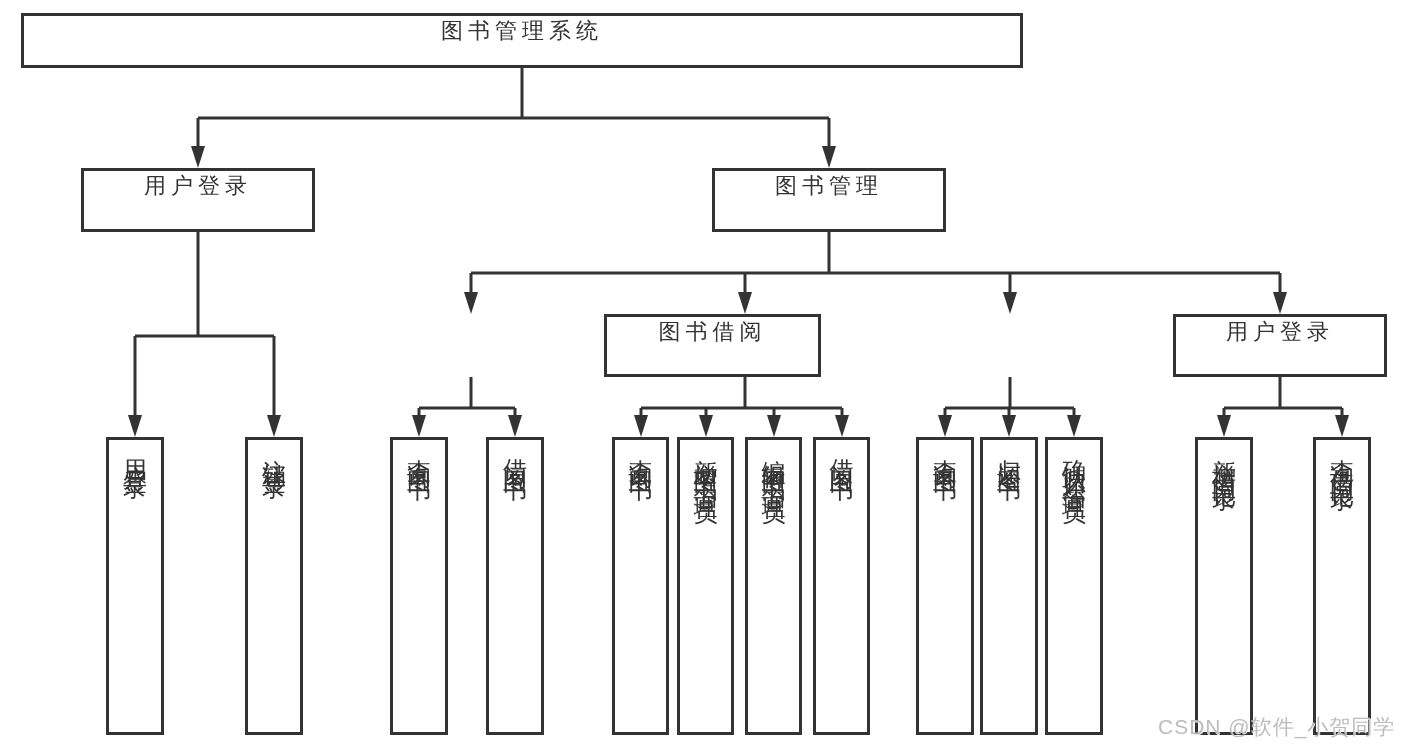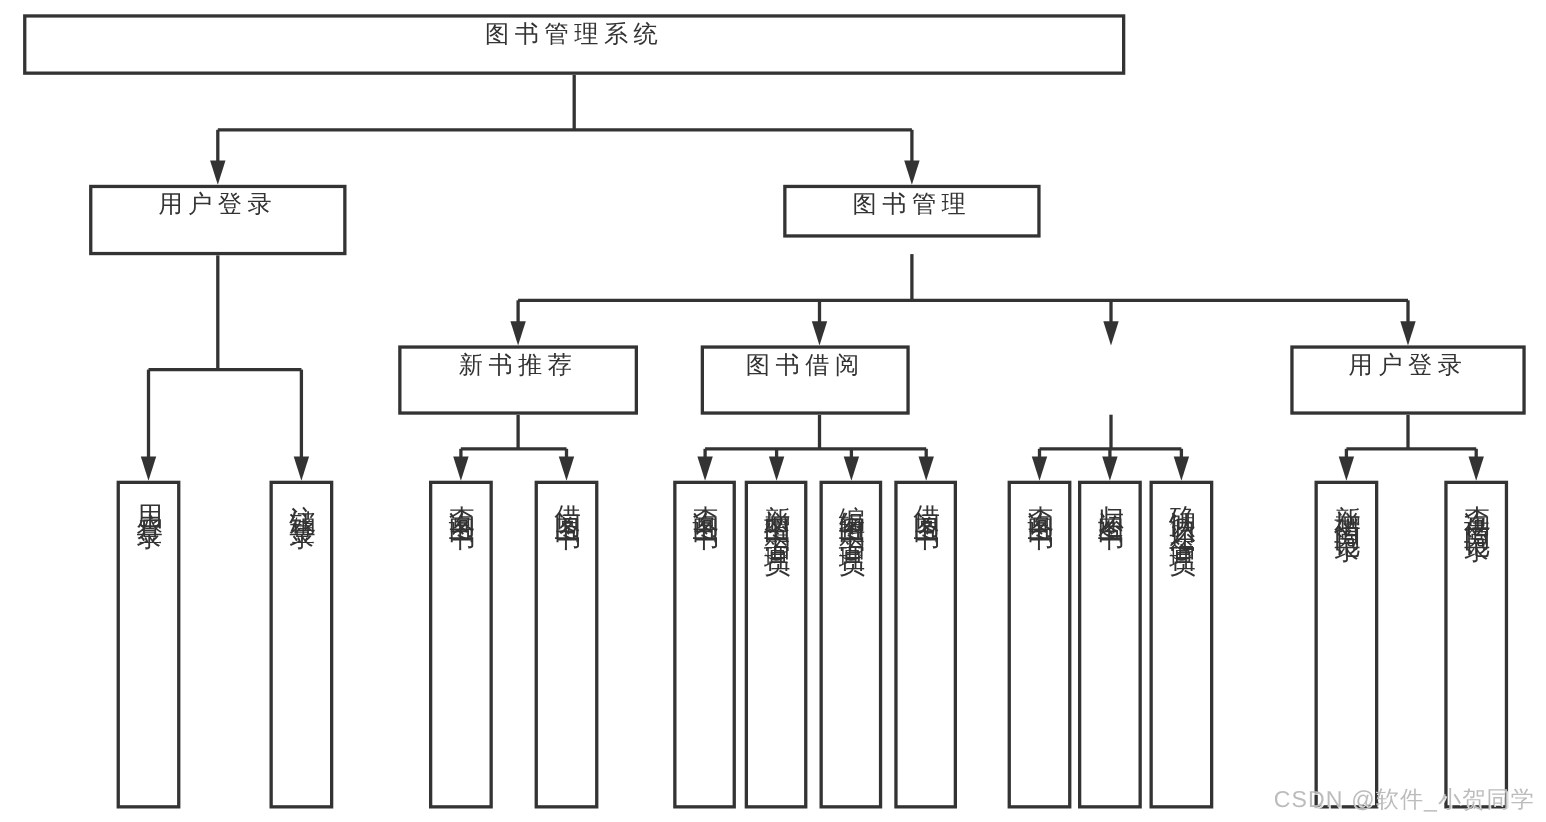--- a/index.html
+++ b/index.html
@@ -114,28 +114,25 @@
     </g>
   </svg>
 
   <div class="node" style="left:21px;top:13px;width:1002px;height:55px">
     <span class="lbl">图书管理系统</span>
   </div>
 
   <div class="node" style="left:81px;top:168px;width:234px;height:64px">
     <span class="lbl">用户登录</span>
   </div>
-  <div class="node" style="left:712px;top:168px;width:234px;height:48px">
+  <div class="node" style="left:712px;top:168px;width:234px;height:64px">
     <span class="lbl">图书管理</span>
   </div>
 
-  <div class="node" style="left:362px;top:314px;width:218px;height:63px">
-    <span class="lbl">新书推荐</span>
-  </div>
-  <div class="node" style="left:637px;top:314px;width:190px;height:63px">
+  <div class="node" style="left:604px;top:314px;width:217px;height:63px">
     <span class="lbl">图书借阅</span>
   </div>
   <div class="node" style="left:1173px;top:314px;width:214px;height:63px">
     <span class="lbl">用户登录</span>
   </div>
 
   <div class="node v" style="left:106px;top:437px;width:58px;height:298px">
     <span class="lbl">用户登录</span>
   </div>
   <div class="node v" style="left:245px;top:437px;width:58px;height:298px">

